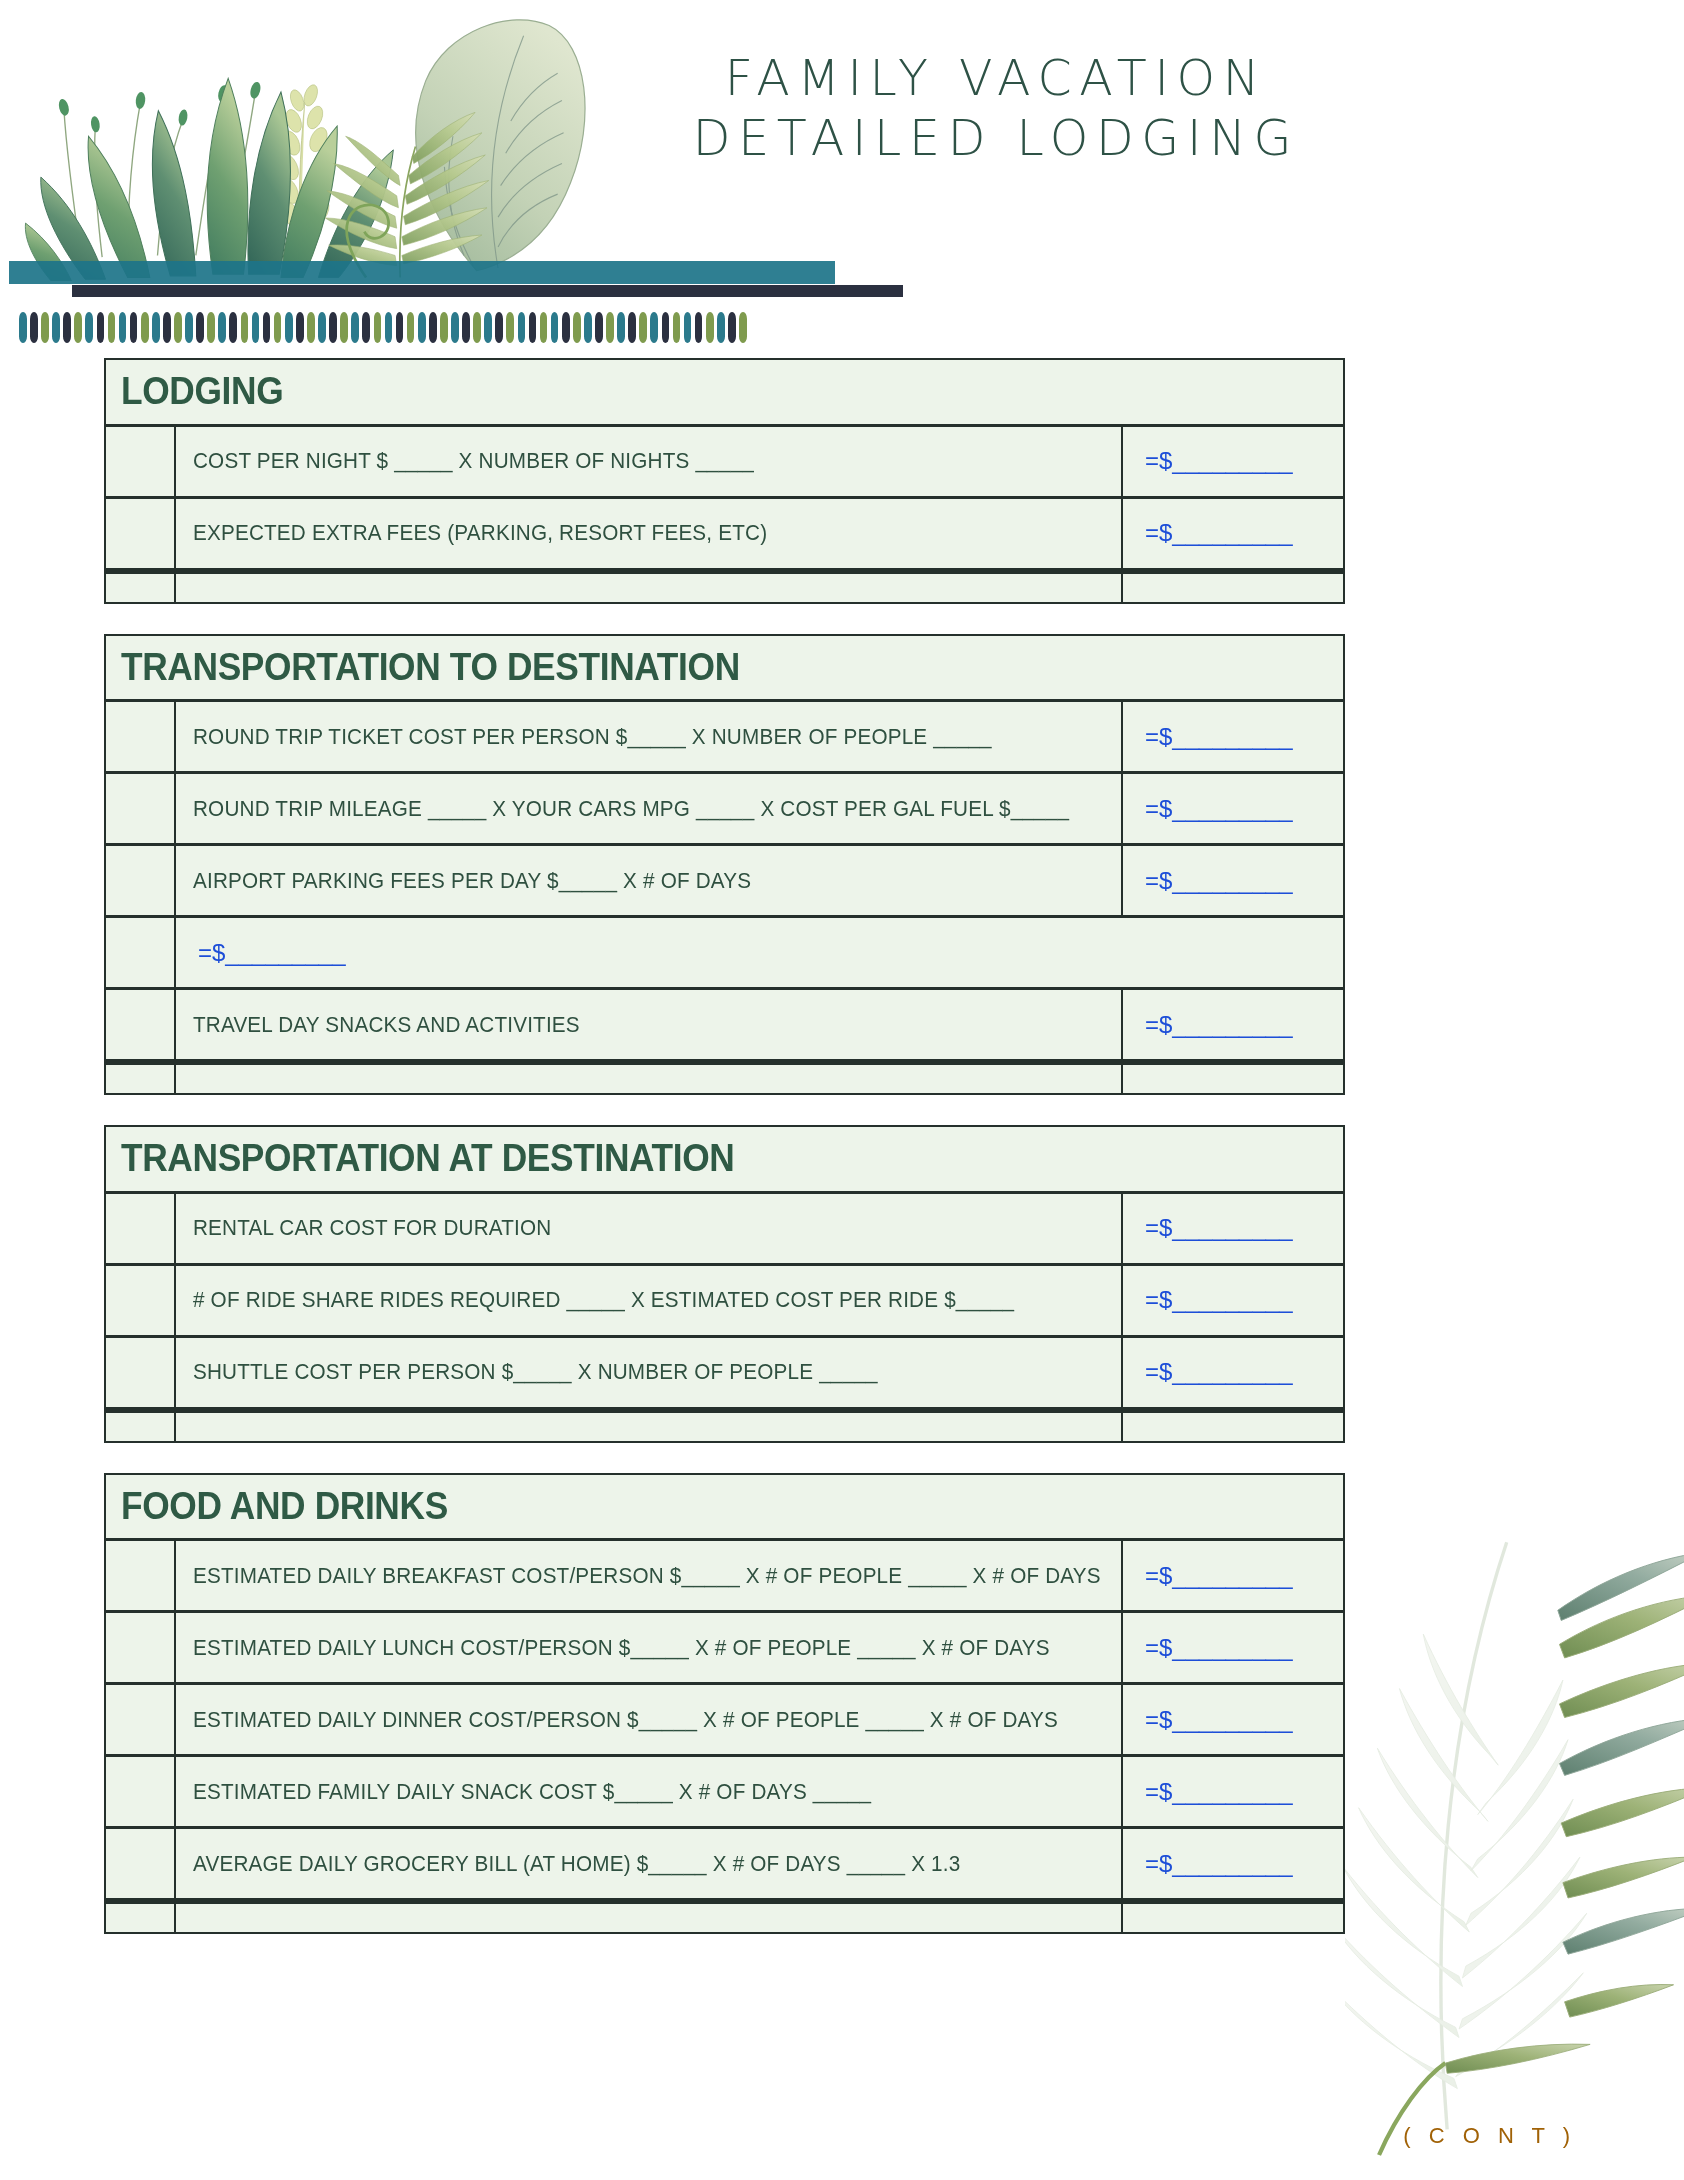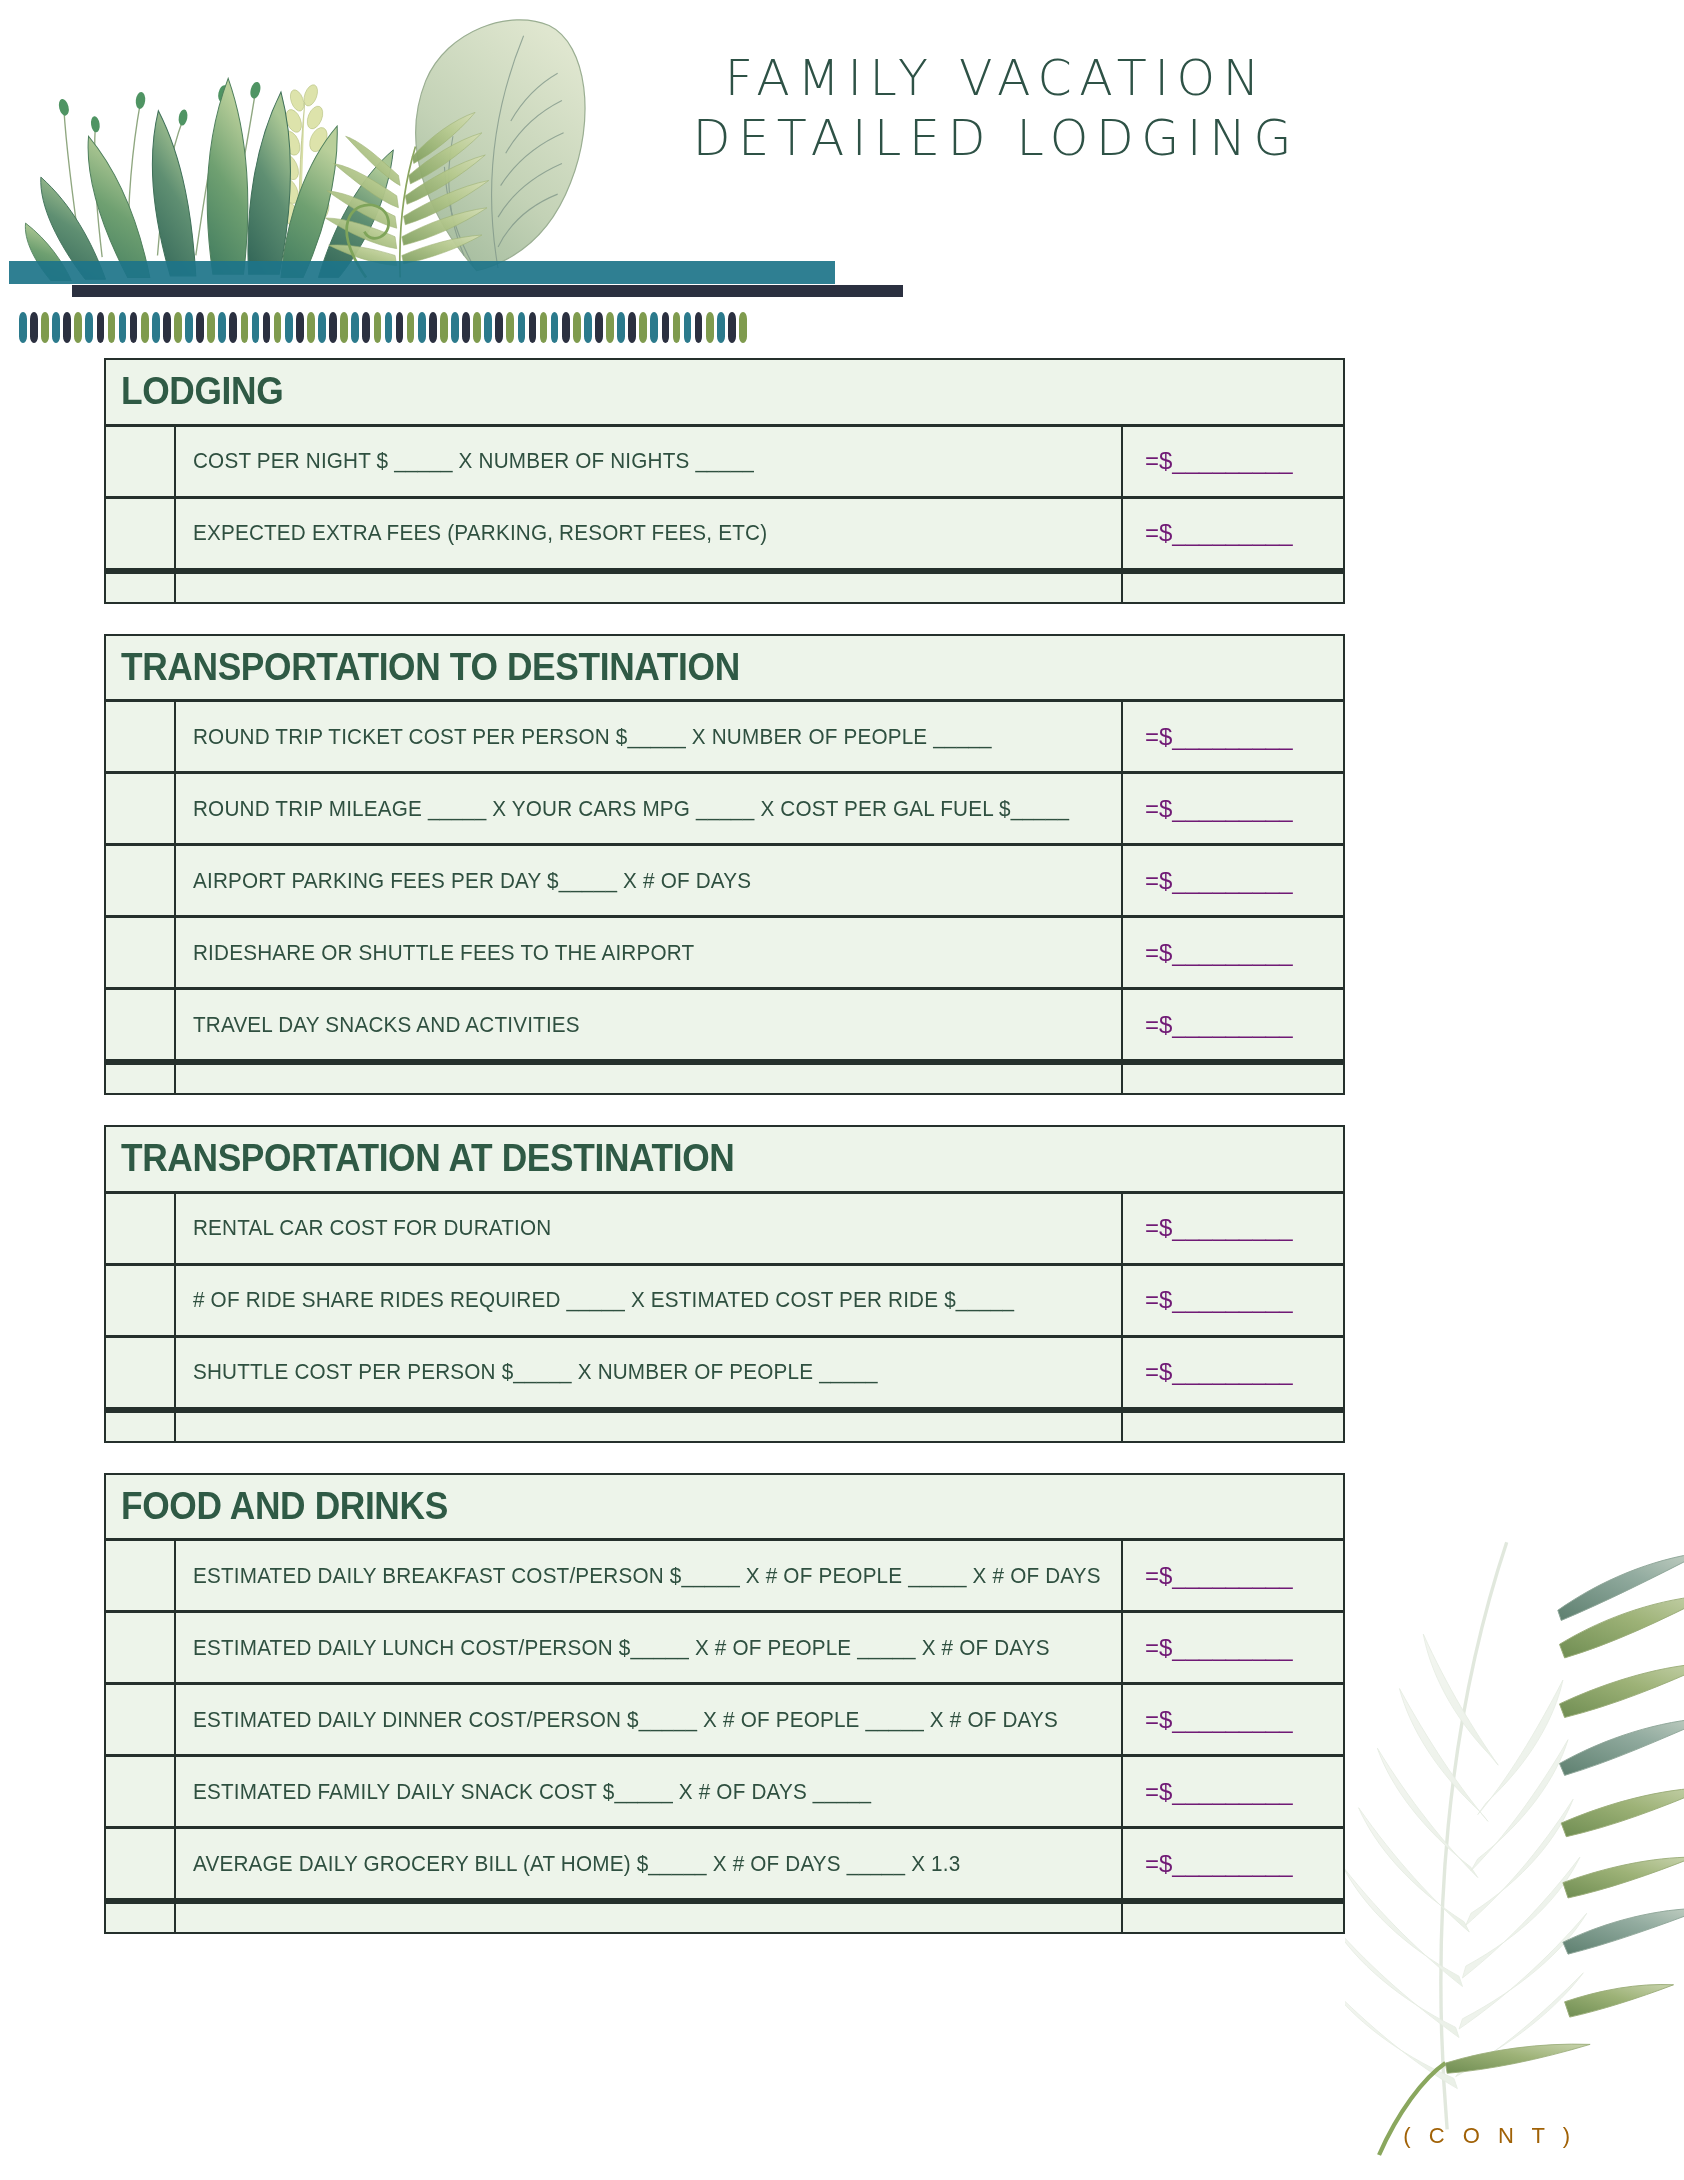--- a/index.html
+++ b/index.html
@@ -162,21 +162,21 @@
     width: 220px;
     flex: 0 0 220px;
     display: flex;
     align-items: center;
     padding-left: 22px;
   }
 
   .amt-cell .txt {
     font-family: "Liberation Sans Narrow", "Liberation Sans", sans-serif;
     font-size: 24px;
-    color: #701a75;
+    color: #1d4ed8;
     white-space: nowrap;
   }
 
   .blank-row {
     display: flex;
     min-height: 31px;
     background: #edf4ea;
     border-top: 3.4px solid #25302c;
   }
   .blank-row .gutter { border-right: 2.6px solid #25302c; }
@@ -487,23 +487,20 @@
         <div class="gutter"></div>
         <div class="label-cell">
           <span class="txt">AIRPORT PARKING FEES PER DAY $_____  X # OF DAYS</span>
         </div>
         <div class="amt-cell">
           <span class="txt">=$_________</span>
         </div>
       </div>
       <div class="row">
         <div class="gutter"></div>
-        <div class="label-cell">
-          <span class="txt">RIDESHARE OR SHUTTLE FEES TO THE AIRPORT</span>
-        </div>
         <div class="amt-cell">
           <span class="txt">=$_________</span>
         </div>
       </div>
       <div class="row">
         <div class="gutter"></div>
         <div class="label-cell">
           <span class="txt">TRAVEL DAY SNACKS AND ACTIVITIES</span>
         </div>
         <div class="amt-cell">

